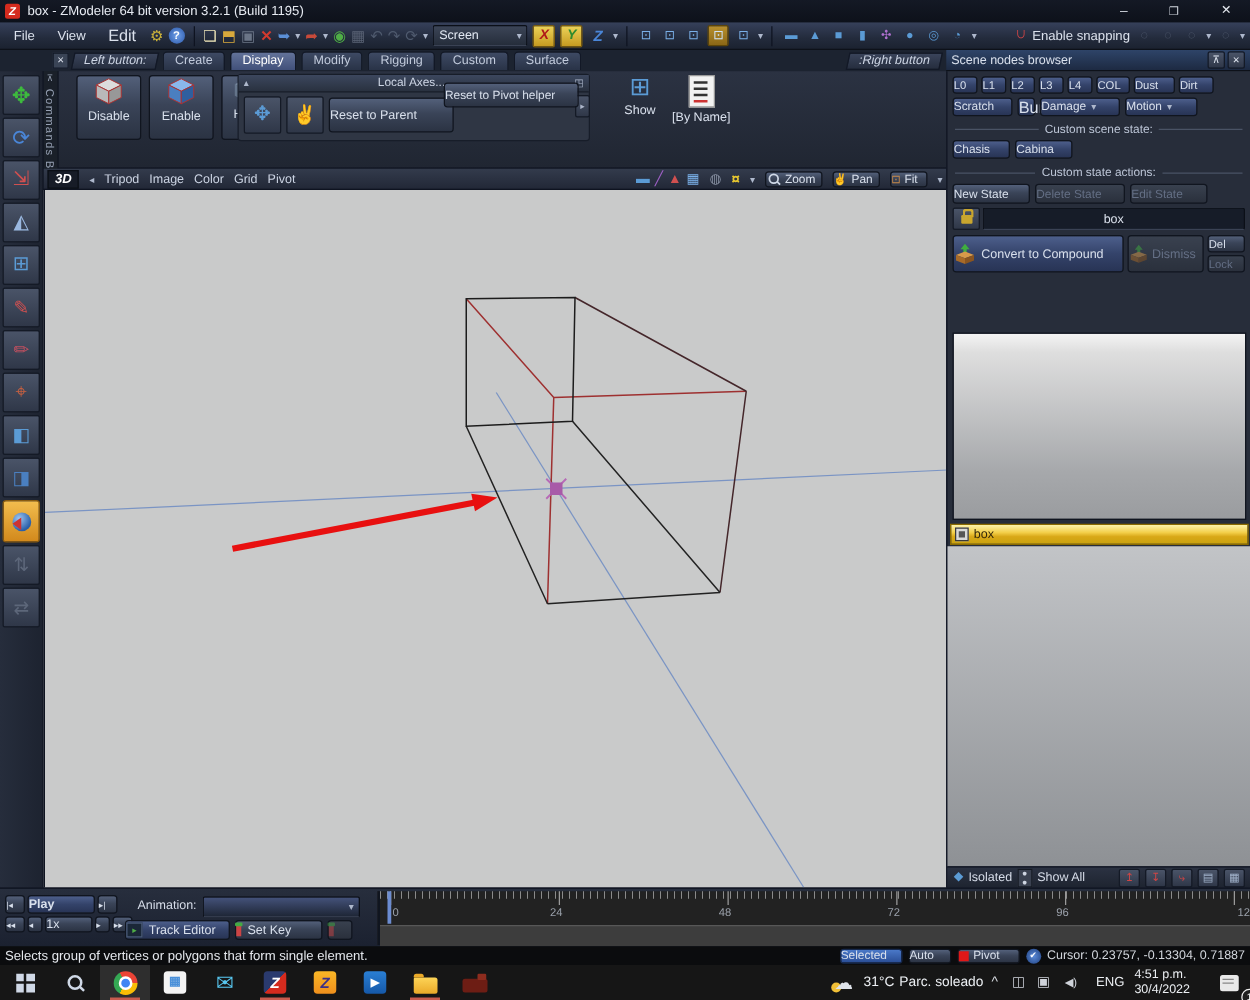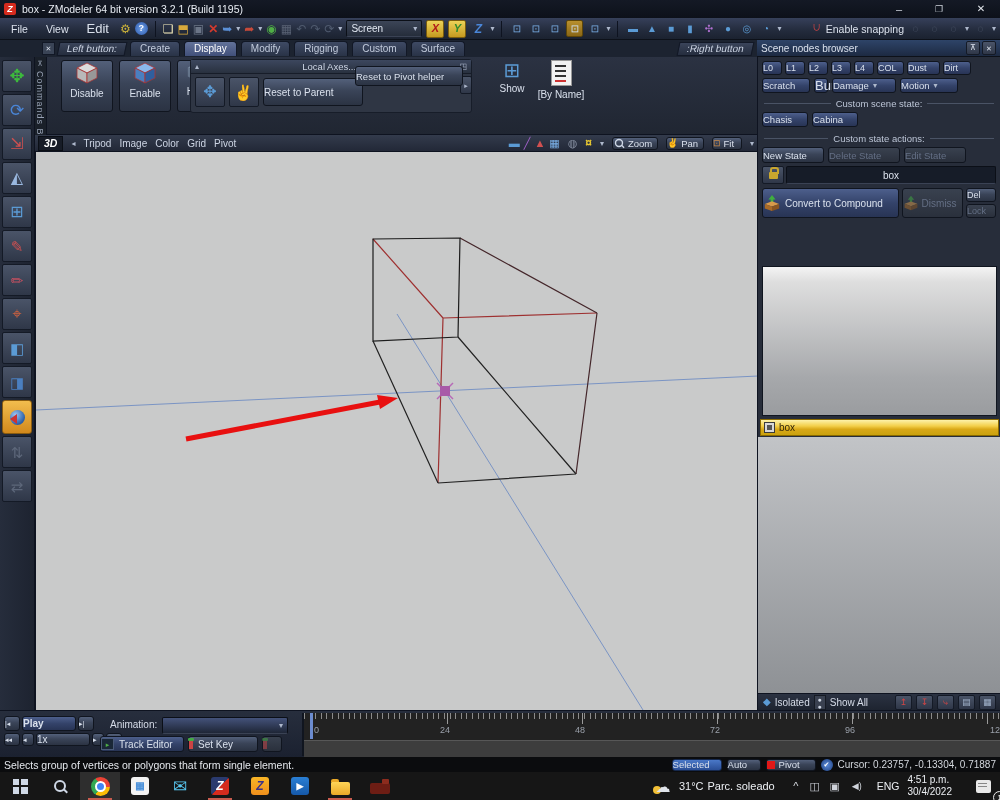--- a/index.html
+++ b/index.html
@@ -397,21 +397,21 @@
 
   <div class="abs" style="left:4px;top:5px;display:flex;flex-direction:column;gap:2px">
     <div class="row" style="gap:2px">
       <span class="btn" style="width:16px;height:15px;font-size:7px">|◂</span>
       <span class="btn blue" style="width:54px;height:15px;font-weight:bold">Play</span>
       <span class="btn" style="width:16px;height:15px;font-size:7px">▸|</span>
     </div>
     <div class="row" style="gap:2px">
       <span class="btn" style="width:16px;height:13px;font-size:7px">◂◂</span>
       <span class="btn" style="width:12px;height:13px;font-size:7px">◂</span>
-      <span class="btn" style="width:54px;height:13px">1x</span>
+      <span class="btn" style="width:38px;height:13px">1x</span>
       <span class="btn" style="width:12px;height:13px;font-size:7px">▸</span>
       <span class="btn" style="width:16px;height:13px;font-size:7px">▸▸</span>
     </div>
   </div>
 
   <span class="abs" style="left:110px;top:8px;font-size:10px;color:#d6dce8">Animation:</span>
   <span class="abs row inset" style="left:162px;top:6px;width:120px;height:15px;border-radius:2px;justify-content:flex-end;padding-right:4px;background:linear-gradient(#44527a,#1e2636)">
     <span class="chev">▾</span>
   </span>
 
@@ -497,21 +497,21 @@
   </span>
   <span class="ico" style="width:40px;height:28px">
     <span class="truck-ico"></span>
   </span>
   <span style="flex:1"></span>
   <span class="ico" style="color:#dfe3ea;font-size:15px;width:24px;position:relative">
     <span style="position:absolute;left:2px;top:7px;width:8px;height:8px;border-radius:50%;background:#f2c037;z-index:0"></span>
     <span style="position:relative;z-index:1">☁</span>
   </span>
   <span style="color:#eceff3;font-size:11px;margin:16px 4px">31°C</span>
-  <span style="color:#eceff3;font-size:11px;margin-right:12px">Parc. soleado</span>
+  <span style="color:#eceff3;font-size:11px;">Parc. soleado</span>
   <span class="ico" style="width:18px;color:#d8dce2;font-size:11px">^</span>
   <span class="ico" style="width:20px;color:#cfd3da;font-size:11px">◫</span>
   <span class="ico" style="width:20px;color:#cfd3da;font-size:11px">▣</span>
   <span class="ico" style="width:24px;color:#cfd3da;font-size:9px">◀)</span>
   <span style="color:#eceff3;font-size:10.5px;margin:0 8px">ENG</span>
   <span style="display:flex;flex-direction:column;line-height:12px;margin-right:14px">
     <span style="color:#eceff3;font-size:10px">4:51 p.m.</span>
     <span style="color:#eceff3;font-size:10px">30/4/2022</span>
   </span>
   <span class="ico" style="width:34px;height:28px;position:relative">

